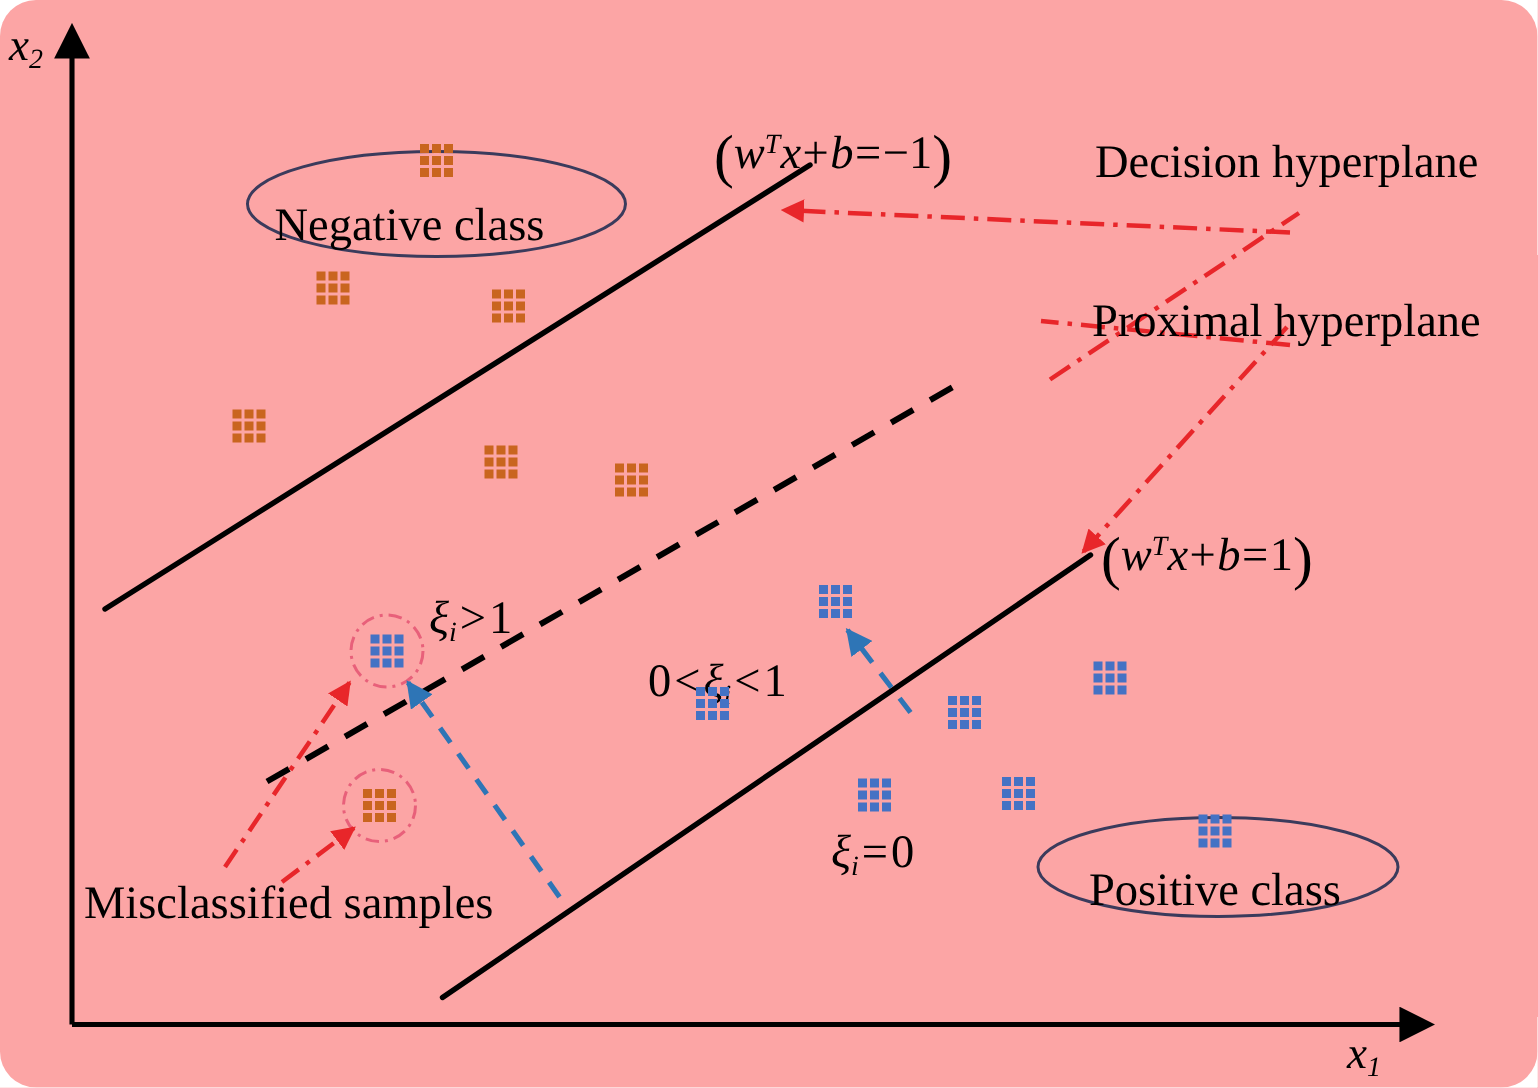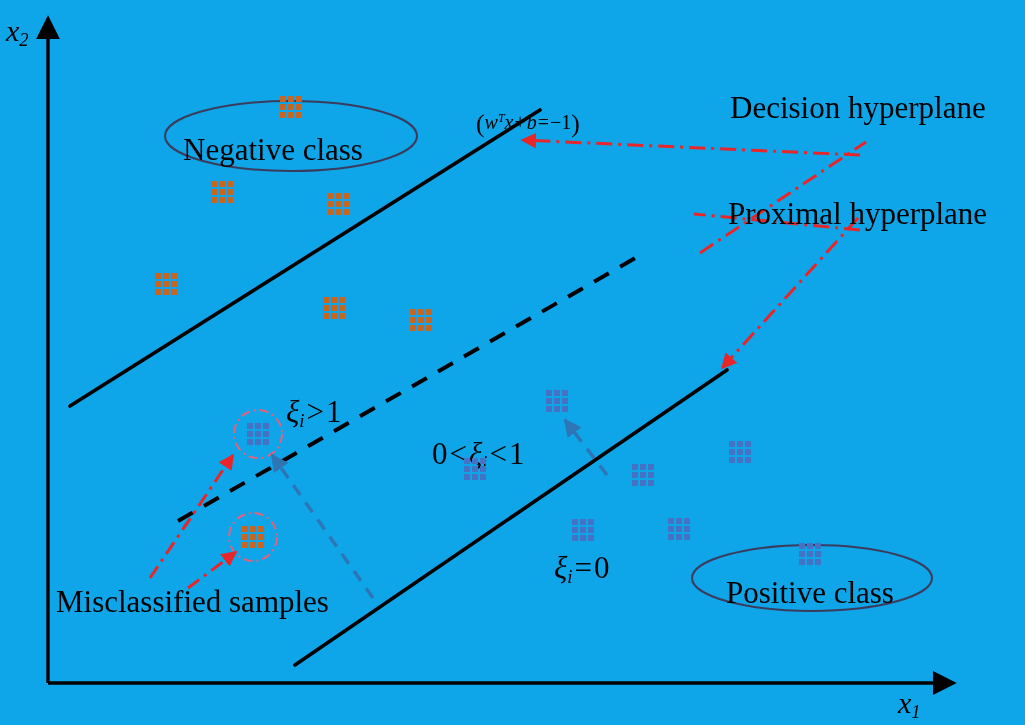--- a/index.html
+++ b/index.html
@@ -4,23 +4,24 @@
 <style>
   html, body {
     margin: 0;
     padding: 0;
     background: #ffffff;
   }
   #figure {
     position: relative;
     width: 1025px;
     height: 725px;
-    background: #0ea5e9;
+    background: #fca5a5;
     font-family: "Liberation Serif", "DejaVu Serif", serif;
     overflow: hidden;
+    border-radius: 24px;
   }
   svg.canvas {
     position: absolute;
     left: 0;
     top: 0;
     width: 1025px;
     height: 725px;
   }
   .lbl {
     position: absolute;
@@ -33,23 +34,22 @@
   .axis-label {
     font-style: italic;
     font-size: 30px;
   }
   .axis-label sub {
     font-size: 0.62em;
     font-style: italic;
     vertical-align: -0.28em;
   }
   .eqn {
-    font-size: 20px;
-    font-style: italic;
-    margin-top: 26px;
+    font-size: 31px;
+    font-style: italic;
   }
   .eqn .paren {
     font-style: normal;
     font-size: 1.28em;
     vertical-align: -0.13em;
   }
   .eqn sup {
     font-size: 0.60em;
     font-style: italic;
     vertical-align: 0.52em;
@@ -163,20 +163,23 @@
 
   <div class="lbl axis-label" style="left:898px; top:688px;">
     <span>x</span><sub>1</sub>
   </div>
 
   <div class="lbl eqn" style="left:476px; top:85px;">
     <span class="paren">(</span><span>w</span><sup>T</sup><span>x</span><span class="op">+</span><span>b</span><span class="op">=</span><span class="num">−1</span><span class="paren">)</span>
   </div>
 
 
+  <div class="lbl eqn" style="left:734px; top:353px;">
+    <span class="paren">(</span><span>w</span><sup>T</sup><span>x</span><span class="op">+</span><span>b</span><span class="op">=</span><span class="num">1</span><span class="paren">)</span>
+  </div>
 
   <div class="lbl plain" style="left:730px; top:92px;">Decision hyperplane</div>
 
   <div class="lbl plain" style="left:728px; top:198px;">Proximal hyperplane</div>
 
   <div class="lbl classlbl" style="left:183px; top:122px;">Negative class</div>
 
   <div class="lbl classlbl" style="left:56px; top:574px;">Misclassified samples</div>
 
   <div class="lbl classlbl" style="left:726px; top:565px;">Positive class</div>

